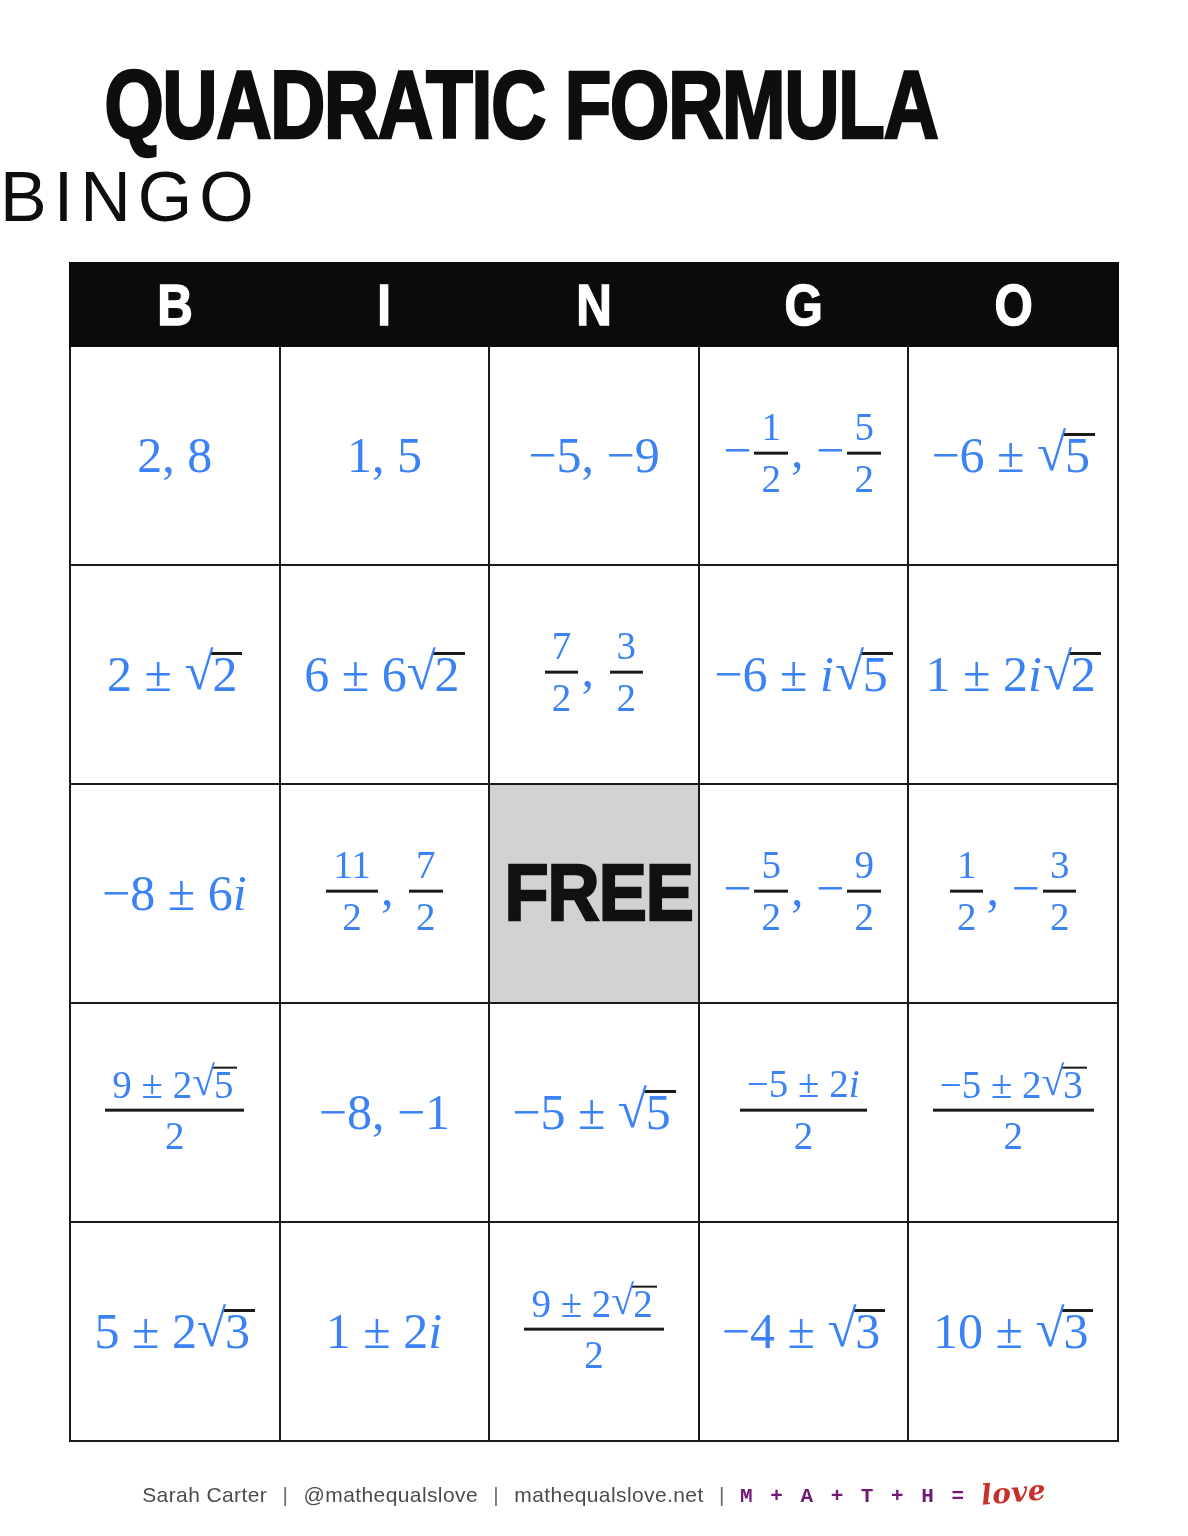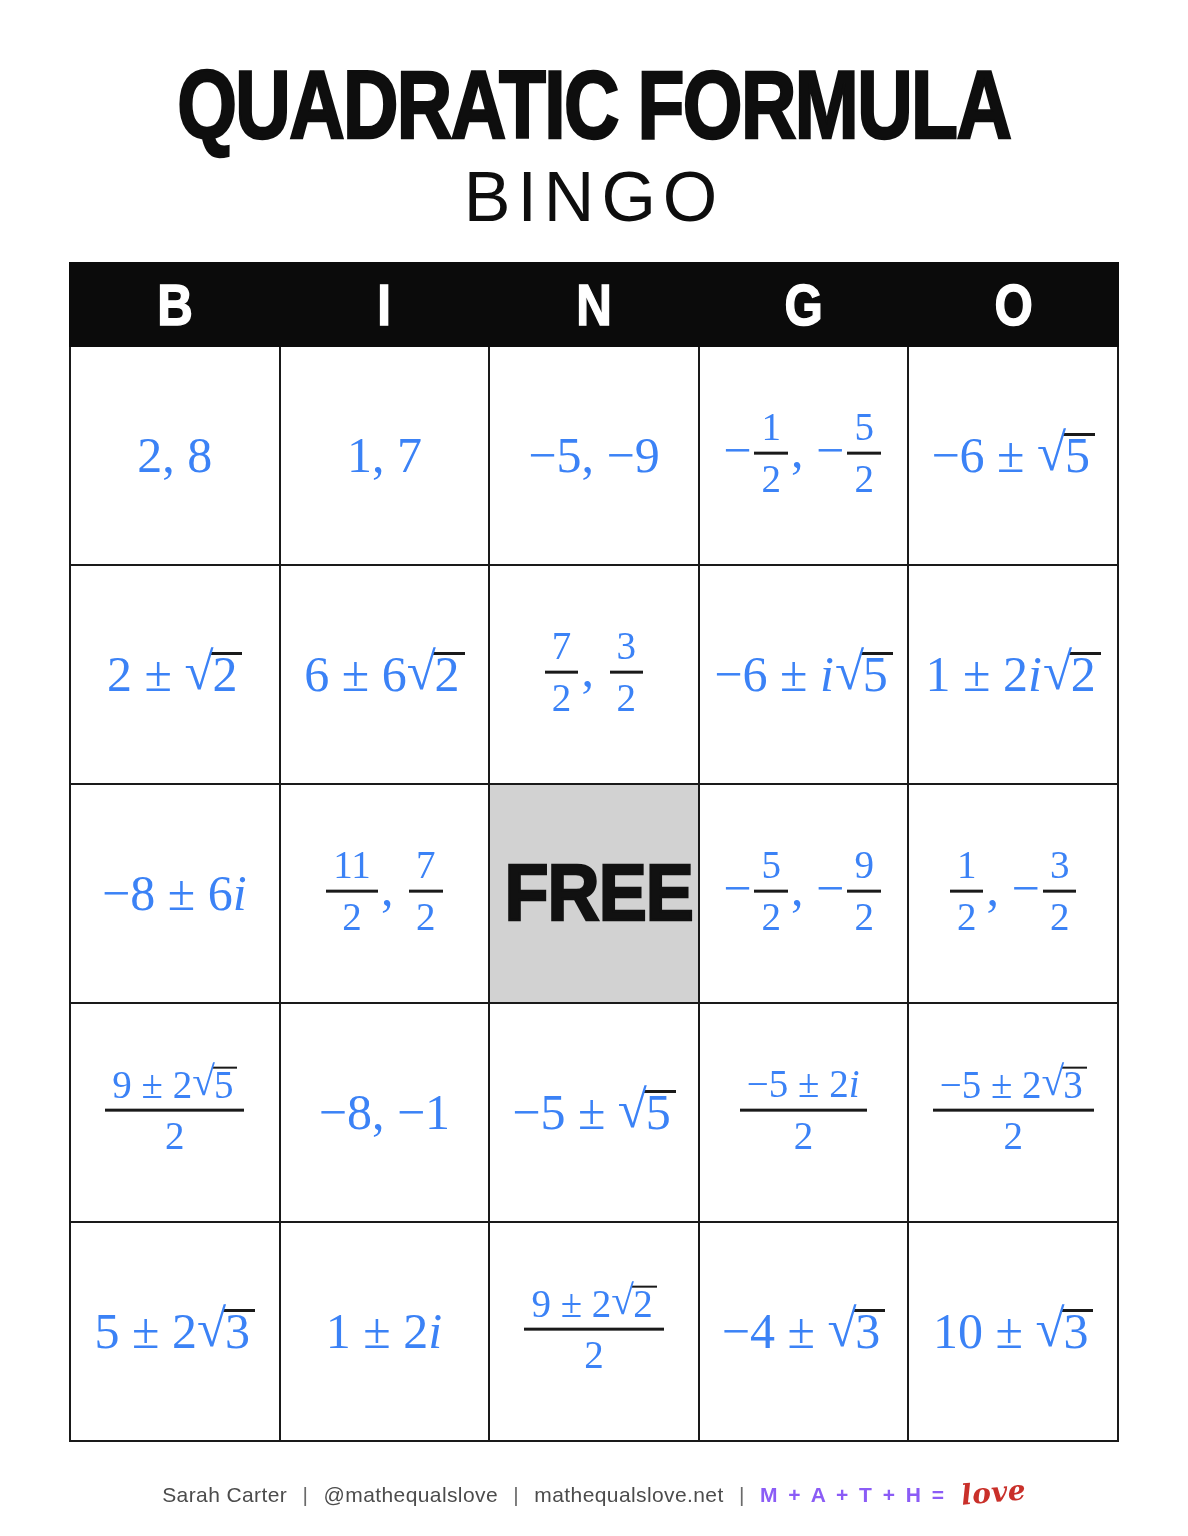--- a/index.html
+++ b/index.html
@@ -2,21 +2,21 @@
 <html><head>
 <meta charset="utf-8">
 <style>
   * { margin:0; padding:0; box-sizing:border-box; }
   html,body { background:#ffffff; }
   .page {
     width:1188px; height:1536px; background:#ffffff; position:relative;
     color:#1c1c1c; overflow:hidden;
   }
   
-  .masthead { text-align:center; padding-top:56px; font-family:"Liberation Sans", sans-serif; color:#0e0e0e; }
+  .masthead { text-align:left; padding-top:56px; font-family:"Liberation Sans", sans-serif; color:#0e0e0e; }
   .title-inner {
     display:inline-block; font-size:96px; font-weight:700; line-height:1.02;
     letter-spacing:-2px; white-space:nowrap; transform:scaleX(0.80);
     -webkit-text-stroke:2.5px #0e0e0e;
   }
   .subtitle-inner {
     display:inline-block; font-size:70px; font-weight:400; line-height:1;
     letter-spacing:7px; margin-top:8px;
   }
   
@@ -48,21 +48,21 @@
     font-size:0.78em; line-height:1.05; margin:0 0.08em; transform:translateY(-0.06em);
   }
   .num { display:block; border-bottom:0.085em solid #1a1a1a; padding:0 0.18em 0.10em 0.18em; }
   .den { display:block; padding-top:0.10em; }
   
   .credit {
     text-align:center; margin-top:34px; font-family:"Liberation Sans", sans-serif;
     font-size:21px; color:#4c4c4c; letter-spacing:0.4px;
   }
   .credit .sep { margin:0 9px; color:#6a6a6a; }
-  .credit .math-bold { font-weight:700; letter-spacing:2.5px; color:#8b5cf6; }
+  .credit .math-bold { font-weight:700; letter-spacing:2.5px; color:#701a75;font-family:Liberation Mono, monospace; }
   .credit .love {
     font-family:"DejaVu Serif", serif; font-style:italic; font-weight:700;
     font-size:28px; margin-left:8px; display:inline-block; transform:rotate(-5deg);
   }
 </style>
 </head>
 <body>
 
 <div class="page">
 
@@ -77,21 +77,21 @@
           <th style="background: rgb(11, 11, 11); color: rgb(255, 255, 255);"><span class="hl">B</span></th>
           <th style="background: rgb(11, 11, 11); color: rgb(255, 255, 255);"><span class="hl">I</span></th>
           <th style="background: rgb(11, 11, 11); color: rgb(255, 255, 255);"><span class="hl">N</span></th>
           <th style="background: rgb(11, 11, 11); color: rgb(255, 255, 255);"><span class="hl">G</span></th>
           <th style="background: rgb(11, 11, 11); color: rgb(255, 255, 255);"><span class="hl">O</span></th>
         </tr>
     </thead>
     <tbody id="bingo-body">
         <tr>
           <td><span class="expr">2, 8</span></td>
-          <td><span class="expr">1, 7</span></td>
+          <td><span class="expr">1, 5</span></td>
           <td><span class="expr">−5, −9</span></td>
           <td><span class="expr">−<span class="frac"><span class="num">1</span><span class="den">2</span></span>, −<span class="frac"><span class="num">5</span><span class="den">2</span></span></span></td>
           <td><span class="expr">−6 ± <span class="sqrt"><span class="rad">√</span><span class="radicand">5</span></span></span></td>
         </tr>
         <tr>
           <td><span class="expr">2 ± <span class="sqrt"><span class="rad">√</span><span class="radicand">2</span></span></span></td>
           <td><span class="expr">6 ± 6<span class="sqrt"><span class="rad">√</span><span class="radicand">2</span></span></span></td>
           <td><span class="expr"><span class="frac"><span class="num">7</span><span class="den">2</span></span>, <span class="frac"><span class="num">3</span><span class="den">2</span></span></span></td>
           <td><span class="expr">−6 ± <span class="mi">i</span><span class="sqrt"><span class="rad">√</span><span class="radicand">5</span></span></span></td>
           <td><span class="expr">1 ± 2<span class="mi">i</span><span class="sqrt"><span class="rad">√</span><span class="radicand">2</span></span></span></td>

